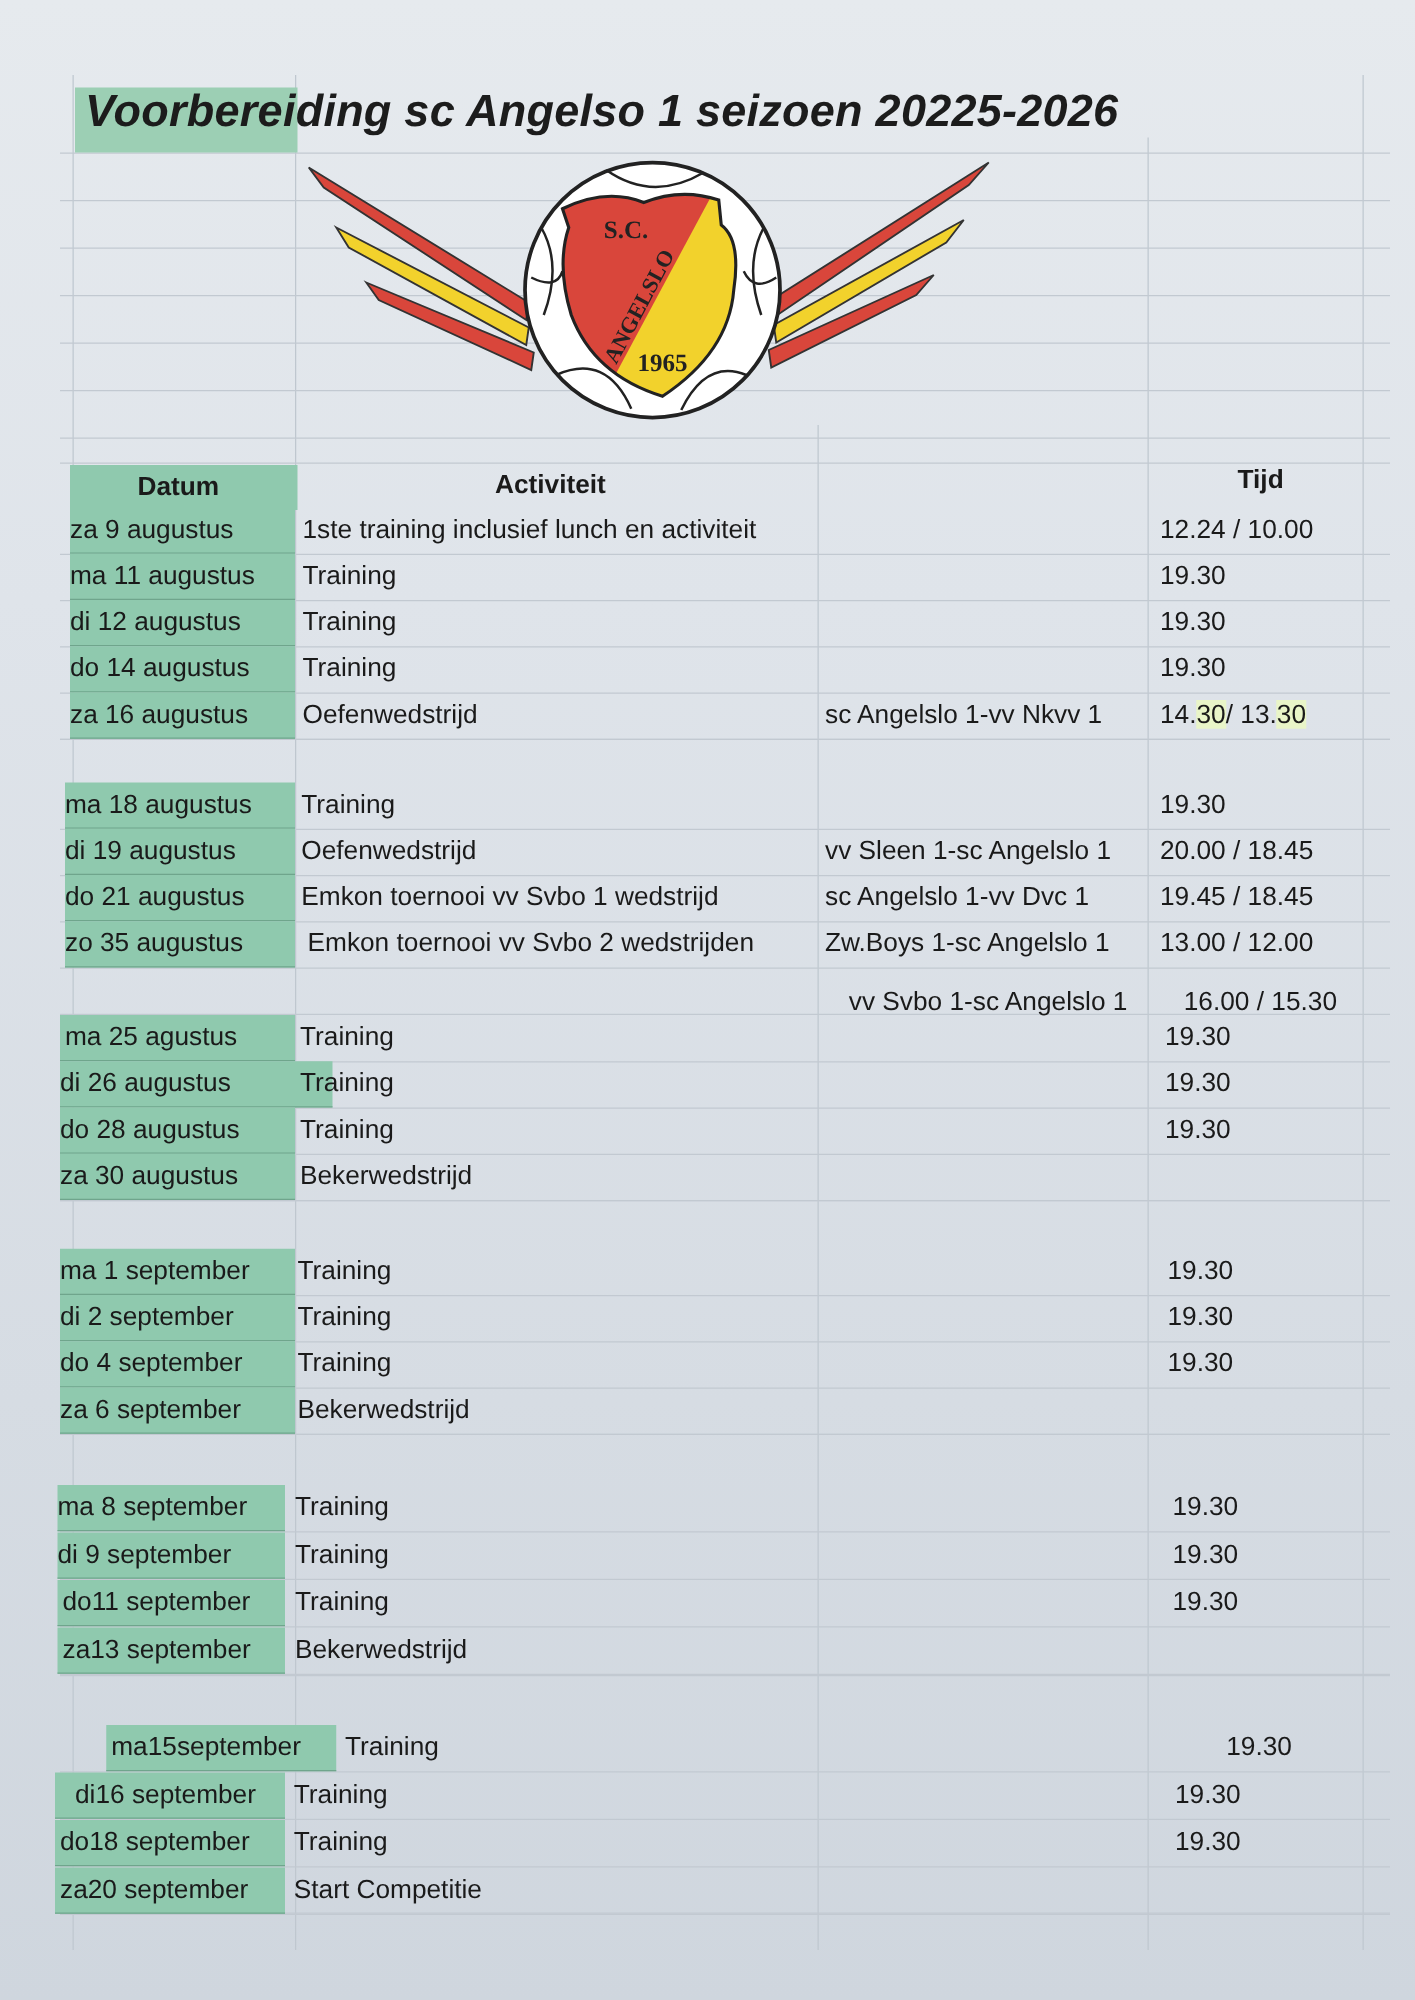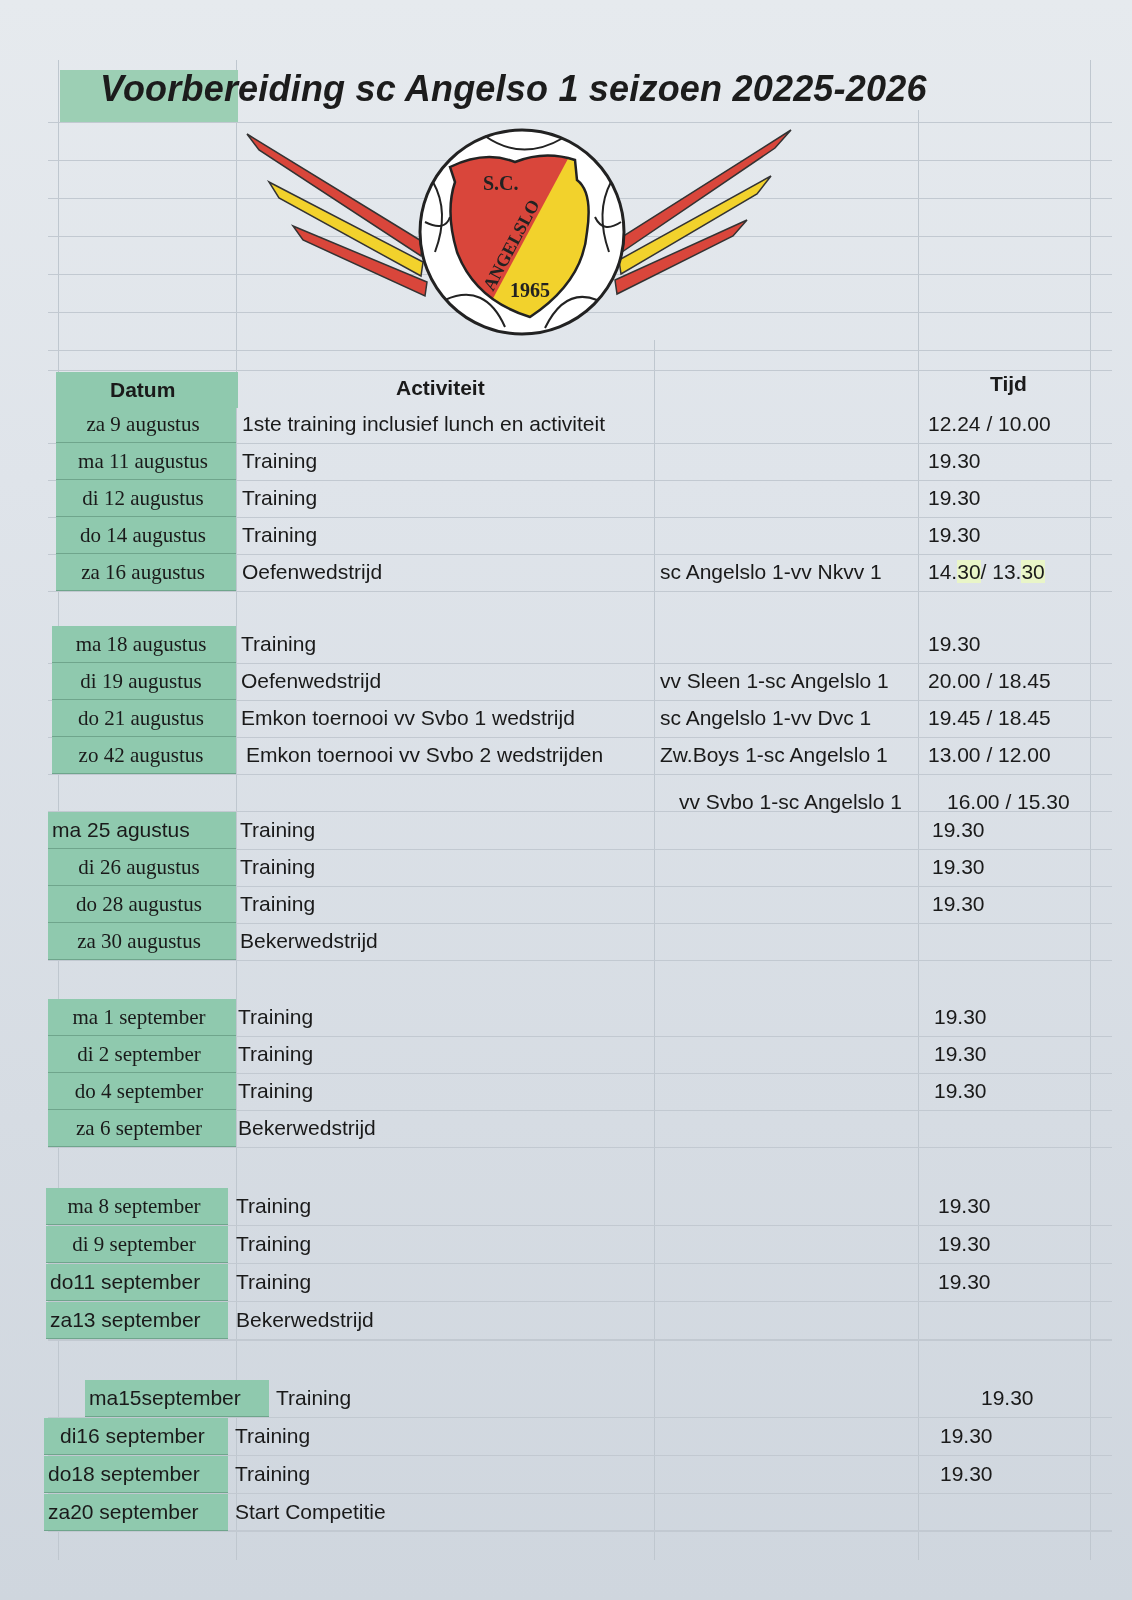--- a/index.html
+++ b/index.html
@@ -18,39 +18,39 @@
     .grid-vline { position: absolute; top: 60px; bottom: 40px; width: 1px; background: #bfc7cf; }
     .grid-hline { position: absolute; left: 48px; right: 20px; height: 1px; background: #c2c9d1; }
 
     .title-cell {
       position: absolute; left: 60px; top: 70px; width: 178px; height: 52px;
       background: #9ccfb4;
     }
     .title {
       position: absolute; left: 68px; top: 68px;
       font-size: 36px; font-weight: bold; font-style: italic;
-      color: #1c1c1c; white-space: nowrap; letter-spacing: 0.2px; margin-left: 32px;
+      color: #1c1c1c; white-space: nowrap; letter-spacing: 0.2px;
     }
     .logo { position: absolute; left: 245px; top: 122px; width: 560px; height: 220px; }
 
     .header-cell-green {
       position: absolute; left: 56px; top: 372px; width: 182px; height: 36px;
       background: #8fc9ae;
     }
     .th {
       position: absolute; font-size: 21px; font-weight: bold; top: 378px;
     }
 
     .row { position: absolute; left: 0; width: 1132px; height: 37px; }
     .date-cell {
       position: absolute; height: 37px; background: #8fc9ae;
       border-bottom: 1px solid #6fa58c; box-sizing: border-box;
       font-size: 21px; line-height: 36px; white-space: nowrap;
     }
-    .date-cell.right { text-align: center; padding-right: 6px; font-family: Liberation Serif, serif; }
+    .date-cell.right { text-align: left; padding-right: 6px; }
     .date-cell.left { text-align: left; padding-left: 4px; }
     .act, .match, .time {
       position: absolute; font-size: 21px; line-height: 36px; white-space: nowrap;
     }
     .hl { background: #e9f5c8; }
   </style>
 </head>
 <body>
 
 <div class="paper">
@@ -188,38 +188,38 @@
         <div class="match" style="left: 660px;">vv Sleen 1-sc Angelslo 1</div>
         <div class="time" style="left: 928px;">20.00 / 18.45</div>
       </div>
       <div class="row" style="top: 700px;">
         <div class="date-cell right" style="left: 52px; width: 184px;">do 21 augustus</div>
         <div class="act" style="left: 241px;">Emkon toernooi vv Svbo 1 wedstrijd</div>
         <div class="match" style="left: 660px;">sc Angelslo 1-vv Dvc 1</div>
         <div class="time" style="left: 928px;">19.45 / 18.45</div>
       </div>
       <div class="row" style="top: 737px;">
-        <div class="date-cell right" style="left: 52px; width: 184px;">zo 42 augustus</div>
+        <div class="date-cell right" style="left: 52px; width: 184px;">zo 35 augustus</div>
         <div class="act" style="left: 246px;">Emkon toernooi vv Svbo 2 wedstrijden</div>
         <div class="match" style="left: 660px;">Zw.Boys 1-sc Angelslo 1</div>
         <div class="time" style="left: 928px;">13.00 / 12.00</div>
       </div>
       <div class="row" style="top: 784px; margin-left: 19px;">
         <div class="act" style="left: 241px;"></div>
         <div class="match" style="left: 660px;">vv Svbo 1-sc Angelslo 1</div>
         <div class="time" style="left: 928px;">16.00 / 15.30</div>
       </div>
       <div class="row" style="top: 812px;">
         <div class="date-cell left" style="left: 48px; width: 188px;">ma 25 agustus</div>
         <div class="act" style="left: 240px;">Training</div>
         <div class="match" style="left: 660px;"></div>
         <div class="time" style="left: 932px;">19.30</div>
       </div>
       <div class="row" style="top: 849px;">
-        <div class="date-cell right" style="left: 48px; width: 188px;">di 26 augustus</div>
+        <div class="date-cell right" style="left: 48px; width: 218px;">di 26 augustus</div>
         <div class="act" style="left: 240px;">Training</div>
         <div class="match" style="left: 660px;"></div>
         <div class="time" style="left: 932px;">19.30</div>
       </div>
       <div class="row" style="top: 886px;">
         <div class="date-cell right" style="left: 48px; width: 188px;">do 28 augustus</div>
         <div class="act" style="left: 240px;">Training</div>
         <div class="match" style="left: 660px;"></div>
         <div class="time" style="left: 932px;">19.30</div>
       </div>

